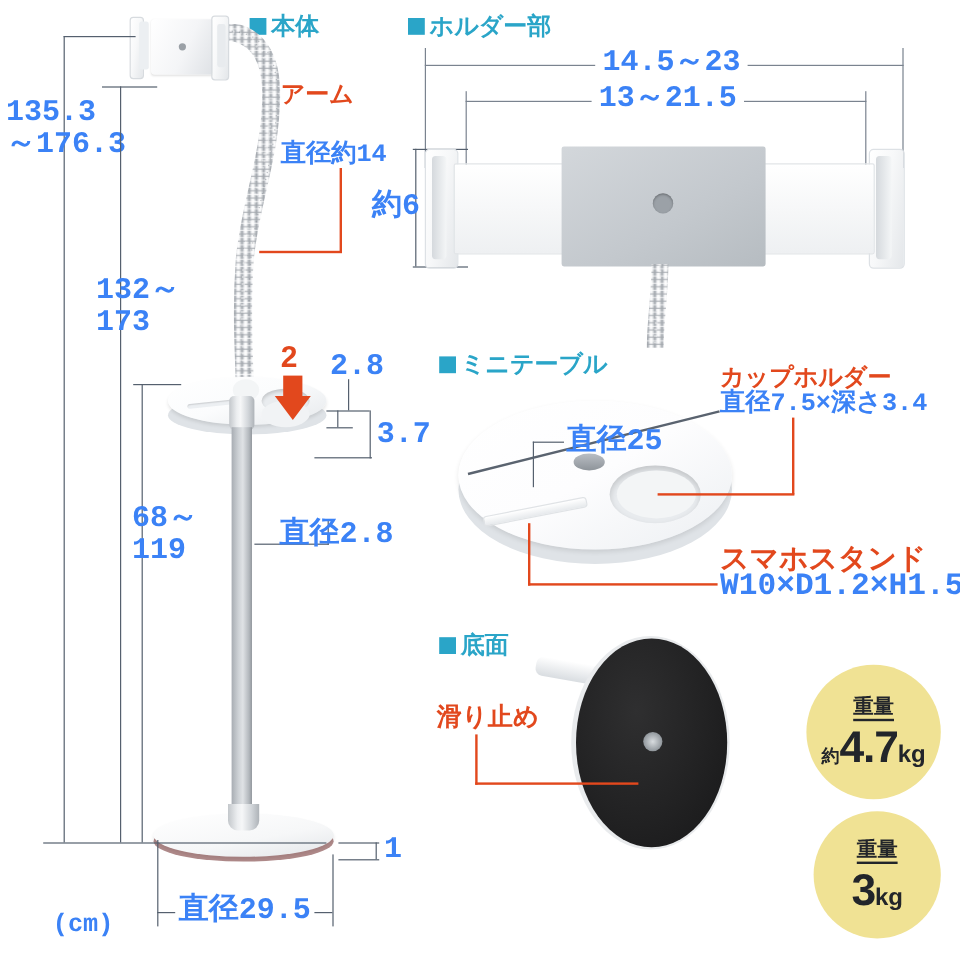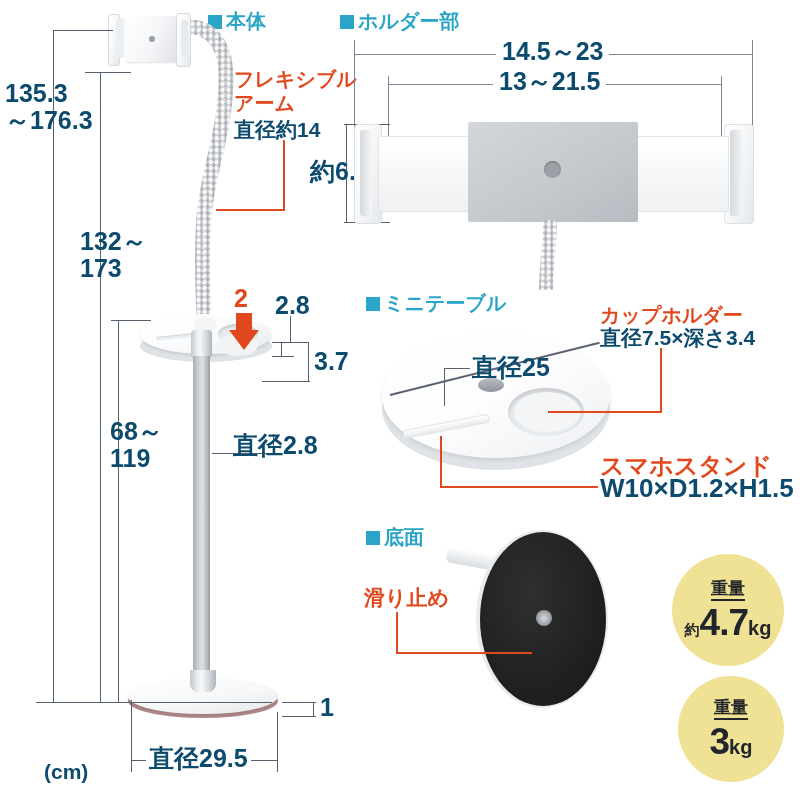--- a/index.html
+++ b/index.html
@@ -11,21 +11,21 @@
     position: relative;
     width: 800px;
     height: 800px;
     background: #ffffff;
     font-family: "Liberation Sans", "DejaVu Sans", sans-serif;
     overflow: hidden;
   }
   .abs { position: absolute; }
 
   
-  .navy      { color: #0c4a6e; font-weight: bold; }
+  .navy      { color: #3b82f6; font-weight: bold; font-family: Liberation Mono, monospace; }
   .orange    { color: #e2481d; font-weight: bold; }
   .teal      { color: #2aa5c8; font-weight: bold; }
   .redlight  { color: #e9534f; font-weight: bold; }
 
   .sec-head { font-size: 20px; letter-spacing: 0px; white-space: nowrap; }
   .sec-head .sq {
     display: inline-block;
     width: 14px; height: 14px;
     background: #2aa5c8;
     margin-right: 4px;
@@ -201,21 +201,20 @@
   <div class="abs hline" style="left:272px; top:342px; width:36px;"></div>
   <div class="abs hline" style="left:272px; top:356px; width:22px;"></div>
   <div class="abs vline" style="left:281px; top:342px; height:14px;"></div>
   <div class="abs dim navy" style="left:275px; top:292px;">2.8</div>
 
   <div class="abs vline" style="left:308px; top:342px; height:40px;"></div>
   <div class="abs hline" style="left:262px; top:381px; width:48px;"></div>
   <div class="abs dim navy" style="left:314px; top:348px;">3.7</div>
 
   <div class="abs lbl-or orange" style="left:234px; top:68px; font-size:20px;">
-    <div>フレキシブル</div>
     <div>アーム</div>
   </div>
   <div class="abs dim-sm navy" style="left:234px; top:118px; font-size:21px;">直径約14</div>
   <div class="abs lead-or" style="left:283px; top:140px; width:2px; height:70px;"></div>
   <div class="abs lead-or" style="left:216px; top:209px; width:69px; height:2px;"></div>
 
   <div class="abs" style="left:352px; top:36px; width:440px; height:220px;">
 
     <div class="abs vline-lt" style="left:2px; top:4px; height:100px;"></div>
     <div class="abs vline-lt" style="left:400px; top:4px; height:100px;"></div>

